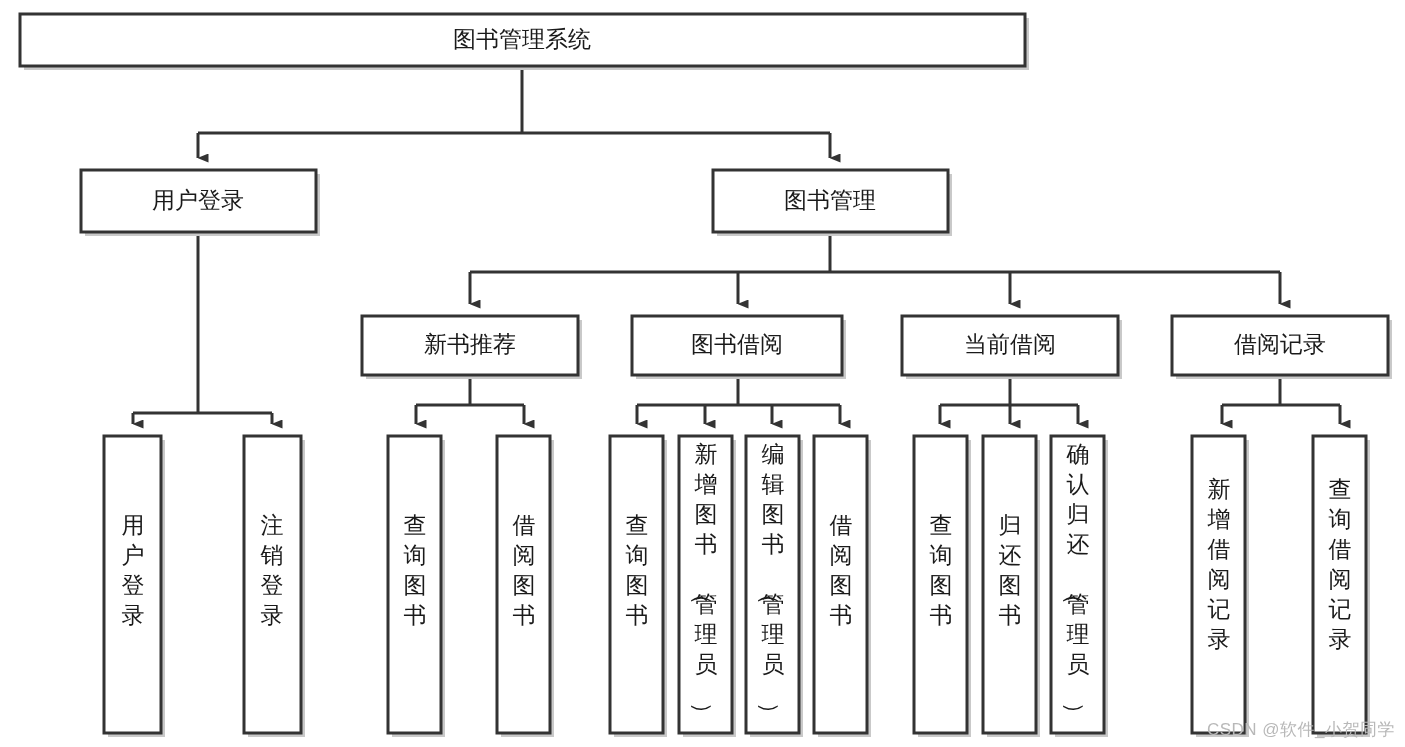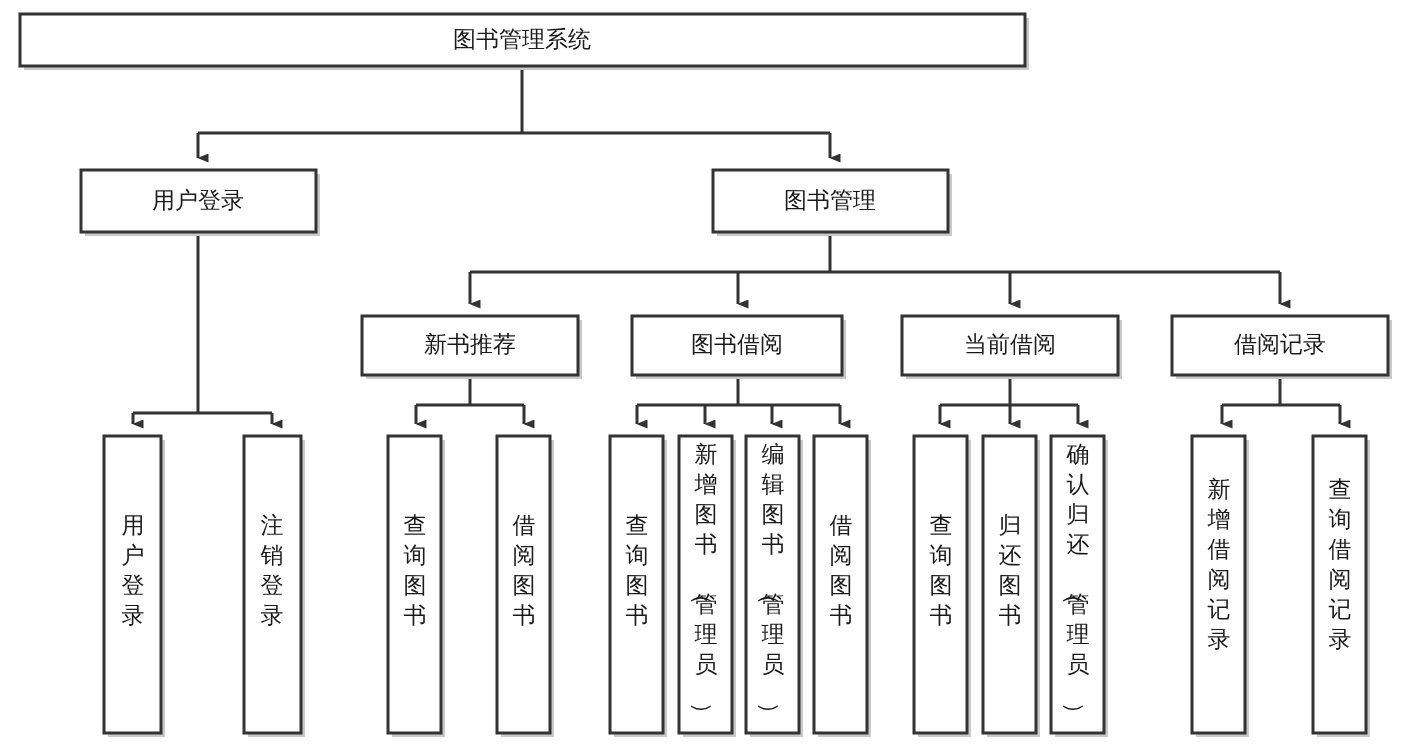--- a/index.html
+++ b/index.html
@@ -237,13 +237,14 @@
       <text class="node-label-v" x="1219" y="497"><tspan x="1219" y="497">新</tspan><tspan x="1219" y="527">增</tspan><tspan x="1219" y="557">借</tspan><tspan x="1219" y="587">阅</tspan><tspan x="1219" y="617">记</tspan><tspan x="1219" y="647">录</tspan></text>
     </g>
 
     <g>
       <rect class="node-shadow" x="1317" y="440" width="53" height="297"></rect>
       <rect class="node-box" x="1313" y="436" width="53" height="297"></rect>
       <text class="node-label-v" x="1340" y="497"><tspan x="1340" y="497">查</tspan><tspan x="1340" y="527">询</tspan><tspan x="1340" y="557">借</tspan><tspan x="1340" y="587">阅</tspan><tspan x="1340" y="617">记</tspan><tspan x="1340" y="647">录</tspan></text>
     </g>
   </svg>
 
+  <div class="watermark">CSDN @软件_小贺同学</div>
 </div>
 
 </body></html>

